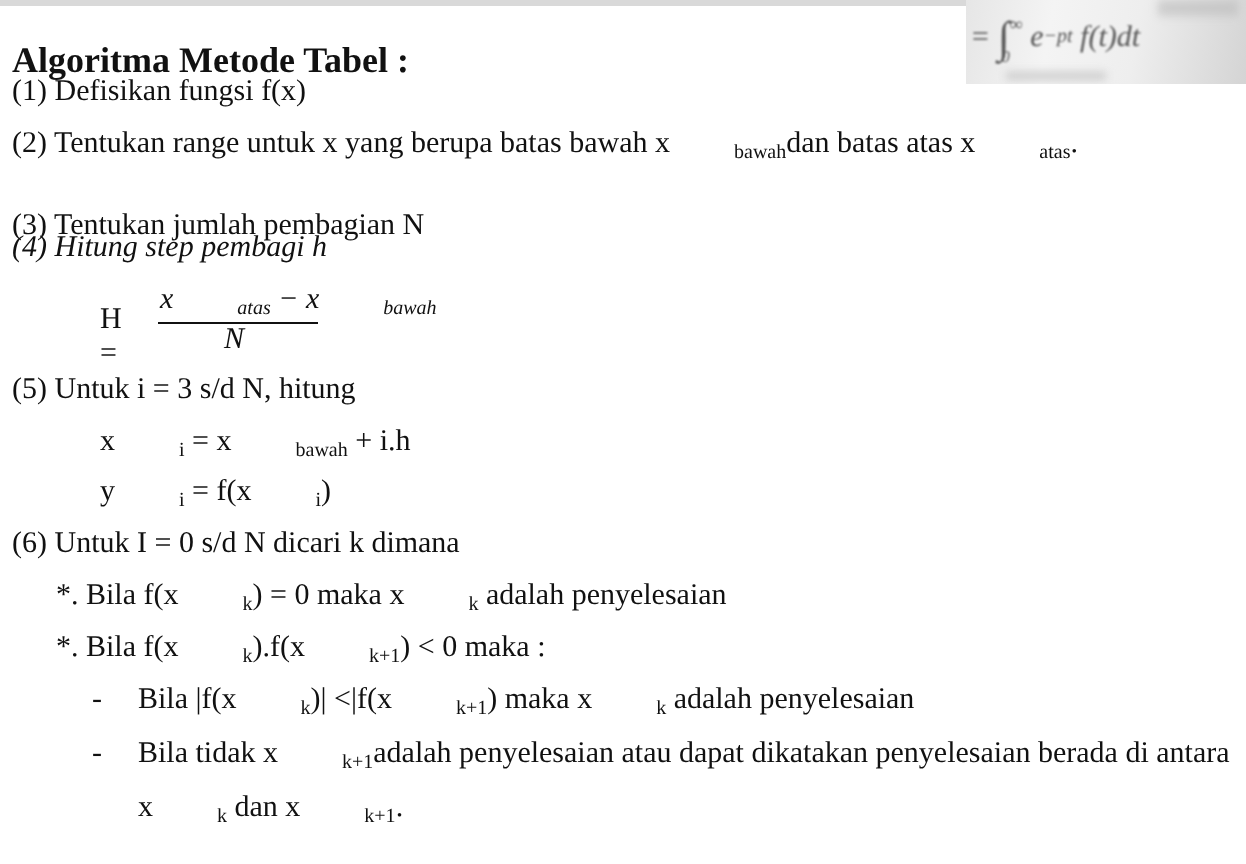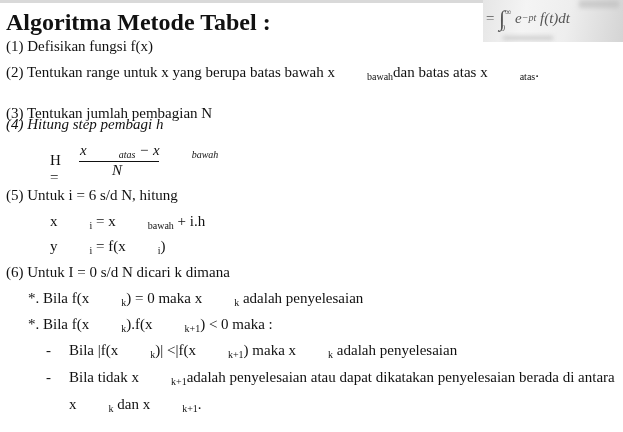--- a/index.html
+++ b/index.html
@@ -2,21 +2,21 @@
 <html><head>
 <meta charset="utf-8">
 <style>
   html, body { margin: 0; padding: 0; }
   body {
     width: 623px; height: 432px; background: #ffffff; position: relative; overflow: hidden;
     font-family: "Liberation Serif", "DejaVu Serif", serif; color: #111;
   }
   .topband { position: absolute; left: 0; top: 0; width: 623px; height: 3px; background: #d9d9d9; }
   .title {
-    position: absolute; left: 6px; top: 9px; font-size: 24px; font-weight: bold; color: #111;
+    position: absolute; left: 6px; top: 20px; font-size: 18px; font-weight: bold; color: #111;
   }
   .formula-img {
     position: absolute; left: 483px; top: 0; width: 140px; height: 42px;
     background: linear-gradient(100deg, #e6e6e6 0%, #f4f4f4 30%, #eeeeee 60%, #d4d4d4 100%);
     overflow: hidden;
   }
   .formula-img .fx {
     position: absolute; left: 2px; top: 6px; font-style: italic; font-size: 15px; color: #555;
     white-space: nowrap; filter: blur(0.4px);
   }
@@ -75,21 +75,21 @@
 </div>
 
 <div class="frac">
   <span class="lhs">H =</span>
   <span class="num"><span>x</span><sub>atas</sub><span> − x</span><sub>bawah</sub></span>
   <span class="bar"></span>
   <span class="den">N</span>
 </div>
 
 <div class="line" style="left:6px; top:187px;">
-  <span>(5)</span> <span>Untuk i = 6 s/d N, hitung</span>
+  <span>(5)</span> <span>Untuk i = 3 s/d N, hitung</span>
 </div>
 
 <div class="line" style="left:50px; top:213px;">
   <span>x</span><sub>i</sub><span> = x</span><sub>bawah</sub><span> + i.h</span>
 </div>
 
 <div class="line" style="left:50px; top:238px;">
   <span>y</span><sub>i</sub><span> = f(x</span><sub>i</sub><span>)</span>
 </div>
 

